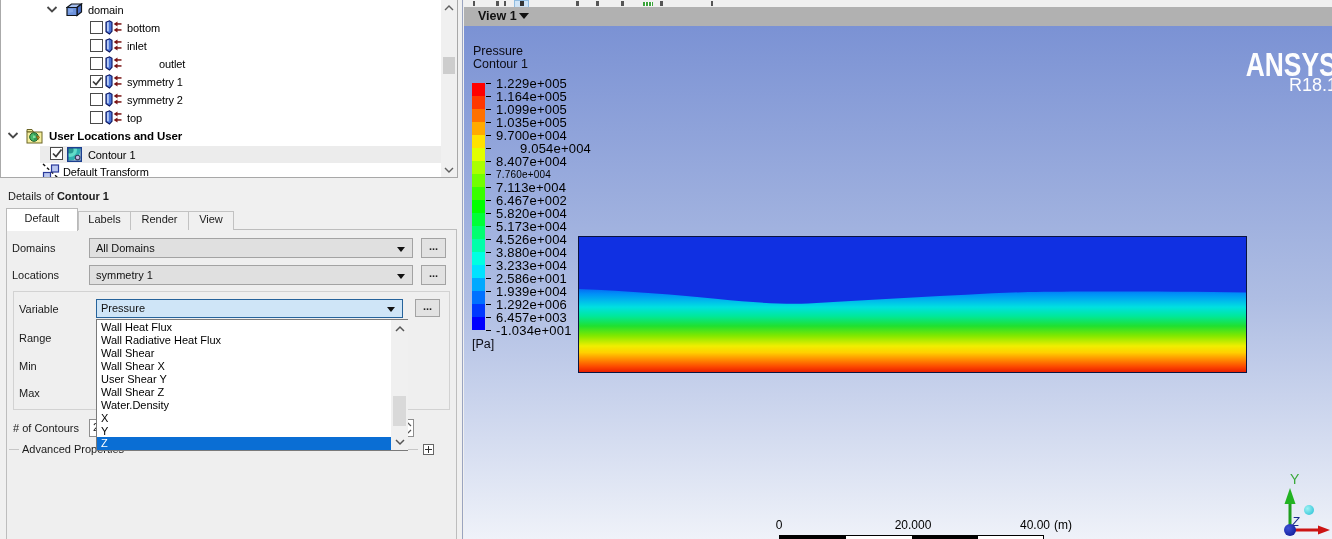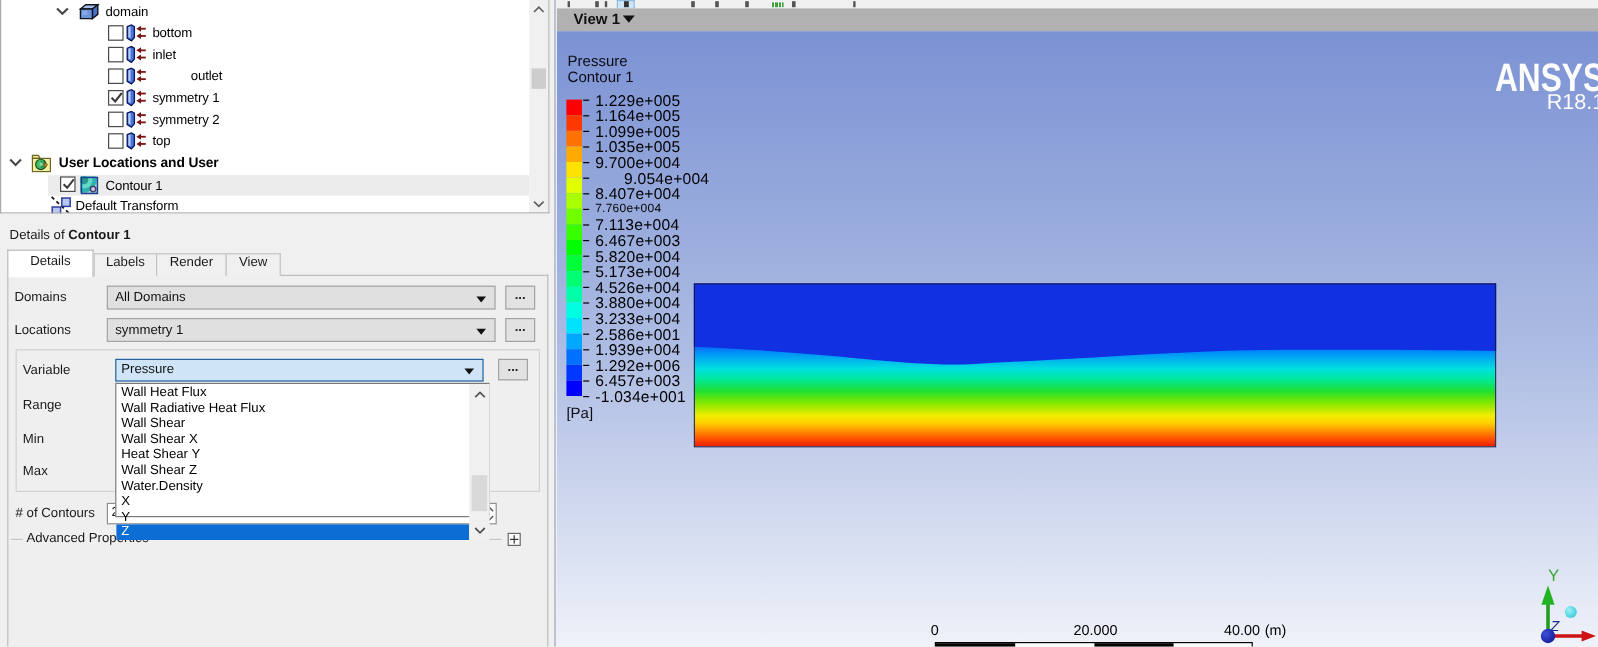--- a/index.html
+++ b/index.html
@@ -156,21 +156,21 @@
 
 <div class="abs" style="left:6px; top:229px; width:451px; height:310px; border:1px solid #bdbdbd; border-bottom:none; background:#efefef;"></div>
 
 <div class="abs" style="left:78px; top:211px; width:53px; height:19px; background:#f0f0f0; border:1px solid #c2c2c2; border-bottom:none;"></div>
 <div class="abs" style="left:130px; top:211px; width:59px; height:19px; background:#f0f0f0; border:1px solid #c2c2c2; border-bottom:none;"></div>
 <div class="abs" style="left:188px; top:211px; width:46px; height:19px; background:#f0f0f0; border:1px solid #c2c2c2; border-bottom:none;"></div>
 <div class="lbl" style="left:78px; top:213px; width:53px; text-align:center;">Labels</div>
 <div class="lbl" style="left:130px; top:213px; width:59px; text-align:center;">Render</div>
 <div class="lbl" style="left:188px; top:213px; width:46px; text-align:center;">View</div>
 <div class="abs" style="left:6px; top:208px; width:72px; height:23px; background:#ffffff; border:1px solid #b9b9b9; border-bottom:none;"></div>
-<div class="lbl" style="left:6px; top:212px; width:72px; text-align:center;">Details</div>
+<div class="lbl" style="left:6px; top:212px; width:72px; text-align:center;">Default</div>
 
 <div class="abs" style="left:13px; top:291px; width:437px; height:119px; border:1px solid #d2d2d2;"></div>
 
 <div class="lbl" style="left:12px; top:242px;">Domains</div>
 <div class="combo" style="left:89px; top:238px; width:324px; height:20px;">
     <span class="txt">All Domains</span>
     <span class="carr"></span>
   </div>
 <div class="dots" style="left:421px; top:238px; width:25px; height:20px; line-height:14px;">...</div>
 
@@ -201,26 +201,26 @@
     <polyline points="2,9 5.5,12.5 9,9" fill="none" stroke="#555" stroke-width="1.2"></polyline>
   </svg>
 
 <div class="abs" style="left:9px; top:449px; width:10px; height:1px; background:#c6c6c6;"></div>
 <div class="lbl" style="left:22px; top:443px;">Advanced Properties</div>
 <div class="abs" style="left:124px; top:449px; width:294px; height:1px; background:#c6c6c6;"></div>
 <div class="abs" style="left:423px; top:444px; width:11px; height:11px; border:1px solid #666; background:#fff;"></div>
 <div class="abs" style="left:425px; top:449px; width:7px; height:1px; background:#333;"></div>
 <div class="abs" style="left:428px; top:446px; width:1px; height:7px; background:#333;"></div>
 
-<div class="abs" id="ddlist" style="left:96px; top:319px; width:312px; height:112px; background:#fff; border:1px solid #7a7a7a;">
+<div class="abs" id="ddlist" style="left:96px; top:319px; width:312px; height:132px; background:#fff; border:1px solid #7a7a7a;">
   <div class="li" style="top:1px;">Wall Heat Flux</div>
   <div class="li" style="top:14px;">Wall Radiative Heat Flux</div>
   <div class="li" style="top:27px;">Wall Shear</div>
   <div class="li" style="top:40px;">Wall Shear X</div>
-  <div class="li" style="top:53px;">Heat Shear Y</div>
+  <div class="li" style="top:53px;">User Shear Y</div>
   <div class="li" style="top:66px;">Wall Shear Z</div>
   <div class="li" style="top:79px;">Water.Density</div>
   <div class="li" style="top:92px;">X</div>
   <div class="li" style="top:105px;">Y</div>
   <div class="abs" style="left:0; top:117px; width:294px; height:13px; background:#0a6ed4;"></div>
   <div class="li" style="top:117px; color:#fff;">Z</div>
 
   <div class="abs" style="left:294px; top:0; width:17px; height:130px; background:#f0f0f0;"></div>
   <div class="abs" style="left:296px; top:76px; width:13px; height:30px; background:#d9d9d9;"></div>
   <svg class="abs" style="left:298px; top:5px;" width="10" height="8">
@@ -293,21 +293,21 @@
       <div class="abs" style="left:32px; top:103px; font-size:13px; color:#000; white-space:nowrap; letter-spacing:0.2px; line-height:13px;">9.700e+004</div>
       <div class="abs" style="left:22px; top:122px; width:5px; height:1px; background:#000;"></div>
       <div class="abs" style="left:32px; top:116px; font-size:13px; color:#000; white-space:nowrap; letter-spacing:0.2px; line-height:13px;margin-left:24px;">9.054e+004</div>
       <div class="abs" style="left:22px; top:135px; width:5px; height:1px; background:#000;"></div>
       <div class="abs" style="left:32px; top:129px; font-size:13px; color:#000; white-space:nowrap; letter-spacing:0.2px; line-height:13px;">8.407e+004</div>
       <div class="abs" style="left:22px; top:148px; width:5px; height:1px; background:#000;"></div>
       <div class="abs" style="left:32px; top:142px; font-size:10px; color:#000; white-space:nowrap; letter-spacing:0.2px; line-height:13px;">7.760e+004</div>
       <div class="abs" style="left:22px; top:161px; width:5px; height:1px; background:#000;"></div>
       <div class="abs" style="left:32px; top:155px; font-size:13px; color:#000; white-space:nowrap; letter-spacing:0.2px; line-height:13px;">7.113e+004</div>
       <div class="abs" style="left:22px; top:174px; width:5px; height:1px; background:#000;"></div>
-      <div class="abs" style="left:32px; top:168px; font-size:13px; color:#000; white-space:nowrap; letter-spacing:0.2px; line-height:13px;">6.467e+003</div>
+      <div class="abs" style="left:32px; top:168px; font-size:13px; color:#000; white-space:nowrap; letter-spacing:0.2px; line-height:13px;">6.467e+002</div>
       <div class="abs" style="left:22px; top:187px; width:5px; height:1px; background:#000;"></div>
       <div class="abs" style="left:32px; top:181px; font-size:13px; color:#000; white-space:nowrap; letter-spacing:0.2px; line-height:13px;">5.820e+004</div>
       <div class="abs" style="left:22px; top:200px; width:5px; height:1px; background:#000;"></div>
       <div class="abs" style="left:32px; top:194px; font-size:13px; color:#000; white-space:nowrap; letter-spacing:0.2px; line-height:13px;">5.173e+004</div>
       <div class="abs" style="left:22px; top:213px; width:5px; height:1px; background:#000;"></div>
       <div class="abs" style="left:32px; top:207px; font-size:13px; color:#000; white-space:nowrap; letter-spacing:0.2px; line-height:13px;">4.526e+004</div>
       <div class="abs" style="left:22px; top:226px; width:5px; height:1px; background:#000;"></div>
       <div class="abs" style="left:32px; top:220px; font-size:13px; color:#000; white-space:nowrap; letter-spacing:0.2px; line-height:13px;">3.880e+004</div>
       <div class="abs" style="left:22px; top:239px; width:5px; height:1px; background:#000;"></div>
       <div class="abs" style="left:32px; top:233px; font-size:13px; color:#000; white-space:nowrap; letter-spacing:0.2px; line-height:13px;">3.233e+004</div>

